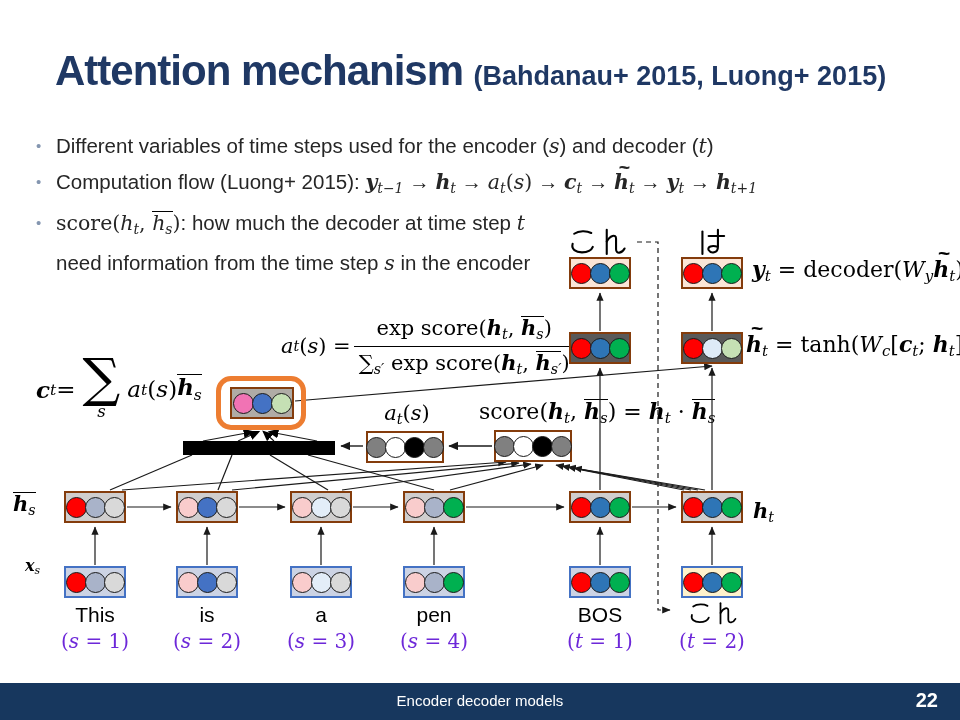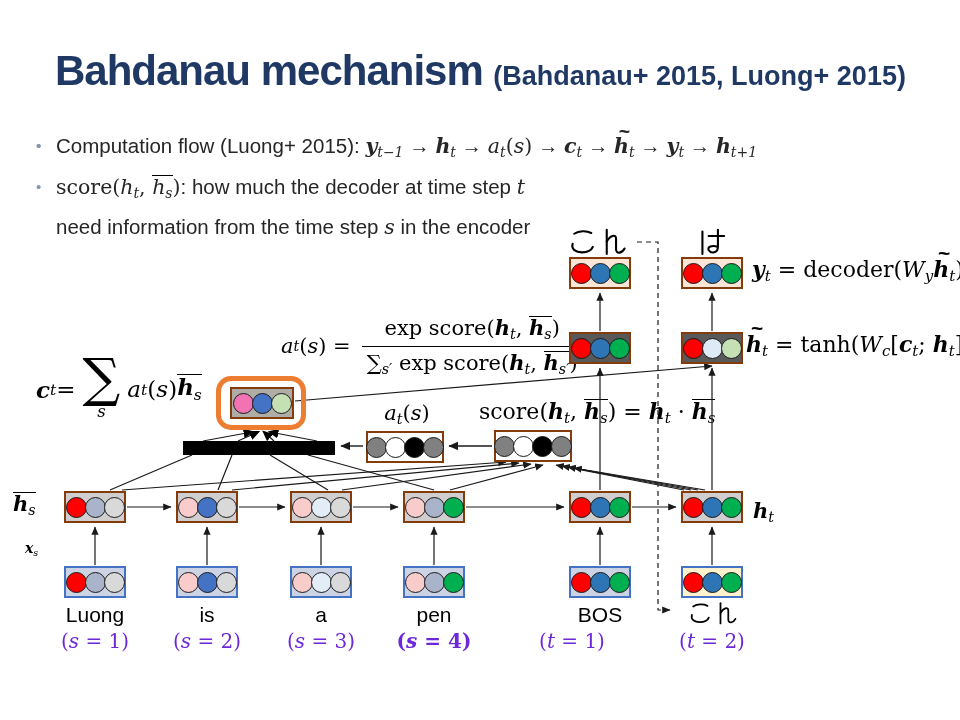--- a/index.html
+++ b/index.html
@@ -17,21 +17,21 @@
   .bullet.b3{width:505px;line-height:34px;}
   
   .m{font-family:"DejaVu Serif","Liberation Serif",serif;}
   .i{font-style:italic;}
   .b{font-weight:bold;}
   .u{font-size:0.68em;vertical-align:-0.3em;}
   .ov{display:inline-block;border-top:1.5px solid #000;line-height:1.05;}
   .tl{display:inline-block;position:relative;}
   .tl .tmark{position:absolute;top:-0.72em;left:50%;transform:translateX(-50%);
              font-size:0.95em;font-style:normal;font-weight:bold;}
-  .frac{display:inline-flex;flex-direction:column;align-items:center;vertical-align:middle;margin:0 11px;}
+  .frac{display:inline-flex;flex-direction:column;align-items:center;vertical-align:middle;margin:0 3px;}
   .frac .num{padding:0 5px 3px;}
   .frac .den{border-top:1.7px solid #000;padding:3px 5px 0;}
   .bigsum{display:inline-flex;flex-direction:column;align-items:center;vertical-align:middle;margin:0 7px;}
   .bigsum .sigma{font-size:2.3em;line-height:0.85;font-family:"DejaVu Serif",serif;}
   .bigsum .under{font-size:0.72em;margin-top:1px;}
   .fx{position:absolute;font-size:22px;color:#000;white-space:nowrap;}
   
   .u-box{position:absolute;width:62px;height:32px;border:2px solid #843c0c;box-sizing:border-box;
          display:flex;align-items:center;justify-content:center;z-index:2;}
   .u-box .dot{width:21px;height:21px;border-radius:50%;border:1.4px solid #1a1a1a;
@@ -108,27 +108,28 @@
 
     <line x1="492" y1="446" x2="449" y2="446" marker-end="url(#ar)" class="thick"></line>
     <line x1="363" y1="446" x2="341" y2="446" marker-end="url(#ar)" class="thick"></line>
 
     <line x1="295" y1="401" x2="712" y2="366" marker-end="url(#ar)"></line>
 
     <polyline class="dash" points="637,242 658,242 658,610 670,610" marker-end="url(#ar)"></polyline>
   </svg>
 
   <div class="title">
-    <span class="main">Bahdanau mechanism</span>
+    <span class="main">Attention mechanism</span>
     <span class="refs">(Bahdanau+ 2015, Luong+ 2015)</span>
   </div>
 
   <div class="bullets">
     <div class="bullet b1">
       <span class="bdot">•</span>
+      <span><span>Different variables of time steps used for the encoder (</span><span class="i m">s</span><span>) and decoder (</span><span class="i m">t</span><span>)</span></span>
     </div>
     <div class="bullet b2">
       <span class="bdot">•</span>
       <span><span>Computation flow (Luong+ 2015): </span><span class="b i m">y</span><span class="u i m">t−1</span><span> → </span><span class="b i m">h</span><span class="u i m">t</span><span> → </span><span class="i m">a</span><span class="u i m">t</span><span class="m">(</span><span class="i m">s</span><span class="m">)</span><span> → </span><span class="b i m">c</span><span class="u i m">t</span><span> → </span><span class="tl"><span class="tmark">~</span><span class="b i m">h</span><span class="u i m">t</span></span><span> → </span><span class="b i m">y</span><span class="u i m">t</span><span> → </span><span class="b i m">h</span><span class="u i m">t+1</span></span>
     </div>
     <div class="bullet b3">
       <span class="bdot">•</span>
       <span><span class="m">score</span><span class="m">(</span><span class="i m">h</span><span class="u i m">t</span><span class="m">, </span><span class="ov"><span class="i m">h</span><span class="u i m">s</span></span><span class="m">)</span><span>: how much the decoder at time step </span><span class="i m">t</span><span> need information from the time step </span><span class="i m">s</span><span> in the encoder</span></span>
     </div>
   </div>
@@ -157,21 +158,21 @@
       <span class="frac">
         <span class="num"><span class="m">exp score</span><span class="m">(</span><span class="b i m">h</span><span class="u i m">t</span><span class="m">, </span><span class="ov"><span class="b i m">h</span><span class="u i m">s</span></span><span class="m">)</span></span>
         <span class="den"><span class="m">∑</span><span class="u i m">s′</span><span class="m"> exp score</span><span class="m">(</span><span class="b i m">h</span><span class="u i m">t</span><span class="m">, </span><span class="ov"><span class="b i m">h</span><span class="u i m">s′</span></span><span class="m">)</span></span>
       </span>
     </div>
   <div class="fx" style="left:752px;top:256px;"><span class="b i m">y</span><span class="u i m">t</span><span class="m"> = decoder(</span><span class="i m">W</span><span class="u i m">y</span><span class="tl"><span class="tmark">~</span><span class="b i m">h</span><span class="u i m">t</span></span><span class="m">)</span></div>
   <div class="fx" style="left:746px;top:331px;"><span class="tl"><span class="tmark">~</span><span class="b i m">h</span><span class="u i m">t</span></span><span class="m"> = tanh(</span><span class="i m">W</span><span class="u i m">c</span><span class="m">[</span><span class="b i m">c</span><span class="u i m">t</span><span class="m">; </span><span class="b i m">h</span><span class="u i m">t</span><span class="m">])</span></div>
   <div class="fx" style="left:479px;top:398px;"><span class="m">score</span><span class="m">(</span><span class="b i m">h</span><span class="u i m">t</span><span class="m">, </span><span class="ov"><span class="b i m">h</span><span class="u i m">s</span></span><span class="m">) = </span><span class="b i m">h</span><span class="u i m">t</span><span class="m"> · </span><span class="ov"><span class="b i m">h</span><span class="u i m">s</span></span></div>
 
   <div class="fx" style="left:13px;top:492px;font-size:21px;"><span class="ov"><span class="b i m">h</span><span class="u i m">s</span></span></div>
-  <div class="fx" style="left:25px;top:540px;font-size:14px;"><span class="b i m">x</span><span class="u i m">s</span></div>
+  <div class="fx" style="left:25px;top:556px;font-size:16px;"><span class="b i m">x</span><span class="u i m">s</span></div>
   <div class="fx" style="left:753px;top:498px;font-size:21px;"><span class="b i m">h</span><span class="u i m">t</span></div>
   <div class="fx" style="left:368px;top:401px;width:78px;text-align:center;font-size:21px;"><span class="i m">a</span><span class="u i m">t</span><span class="m">(</span><span class="i m">s</span><span class="m">)</span></div>
 
   <div class="ring" style="left: 216px; top: 376px; width: 90px; height: 54px; border-color: rgb(237, 125, 49);"></div>
   <div class="u-box" style="left: 230px; top: 387px; width: 64px; background: rgb(176, 172, 166); border-color: rgb(132, 60, 12);">
       <span class="dot" style="background: rgb(241, 115, 180);"></span>
       <span class="dot" style="background: rgb(68, 114, 196);"></span>
       <span class="dot" style="background: rgb(197, 224, 180);"></span>
     </div>
 
@@ -283,36 +284,40 @@
     </svg>
   </div>
   <div class="abs" style="left:697px;top:226px;" aria-label="は">
     <svg class="kana" width="31" height="31" viewBox="0 0 40 40">
       <path d="M7 7 L7 36"></path>
         <path d="M15 13 L35 13"></path>
         <path d="M27 5 L27 27 C27 35 18 36 15 31 C13 27 19 24 27 27"></path>
     </svg>
   </div>
 
-  <div class="wlabel" style="left:55px;top:603px;">Luong</div>
+  <div class="wlabel" style="left:55px;top:603px;">This</div>
   <div class="wlabel" style="left:167px;top:603px;">is</div>
   <div class="wlabel" style="left:281px;top:603px;">a</div>
   <div class="wlabel" style="left:394px;top:603px;">pen</div>
   <div class="wlabel" style="left:560px;top:603px;">BOS</div>
   <div class="abs" style="left:688px;top:600px;" aria-label="これ">
     <svg class="kana" width="26" height="26" viewBox="0 0 40 40">
       <path d="M8 10 C14 6 24 6 30 9"></path>
         <path d="M6 23 C4 30 10 34 18 34 C25 34 30 32 32 27"></path>
     </svg><svg class="kana" width="26" height="26" viewBox="0 0 40 40">
       <path d="M10 5 L10 36"></path>
         <path d="M10 20 C14 12 22 10 22 16 L22 30 C22 37 30 35 33 29"></path>
     </svg>
   </div>
 
   <div class="slabel" style="left:50px;top:629px;"><span class="m">(</span><span class="i m">s</span><span class="m"> = 1)</span></div>
   <div class="slabel" style="left:162px;top:629px;"><span class="m">(</span><span class="i m">s</span><span class="m"> = 2)</span></div>
   <div class="slabel" style="left:276px;top:629px;"><span class="m">(</span><span class="i m">s</span><span class="m"> = 3)</span></div>
-  <div class="slabel" style="left:389px;top:629px;font-weight:bold;"><span class="m">(</span><span class="i m">s</span><span class="m"> = 4)</span></div>
-  <div class="slabel" style="left:527px;top:629px;"><span class="m">(</span><span class="i m">t</span><span class="m"> = 1)</span></div>
+  <div class="slabel" style="left:389px;top:629px;"><span class="m">(</span><span class="i m">s</span><span class="m"> = 4)</span></div>
+  <div class="slabel" style="left:555px;top:629px;"><span class="m">(</span><span class="i m">t</span><span class="m"> = 1)</span></div>
   <div class="slabel" style="left:667px;top:629px;"><span class="m">(</span><span class="i m">t</span><span class="m"> = 2)</span></div>
 
+  <div class="footer">
+    <div class="ftext">Encoder decoder models</div>
+    <div class="fpage">22</div>
+  </div>
 
 </div>
 
 </body></html>

